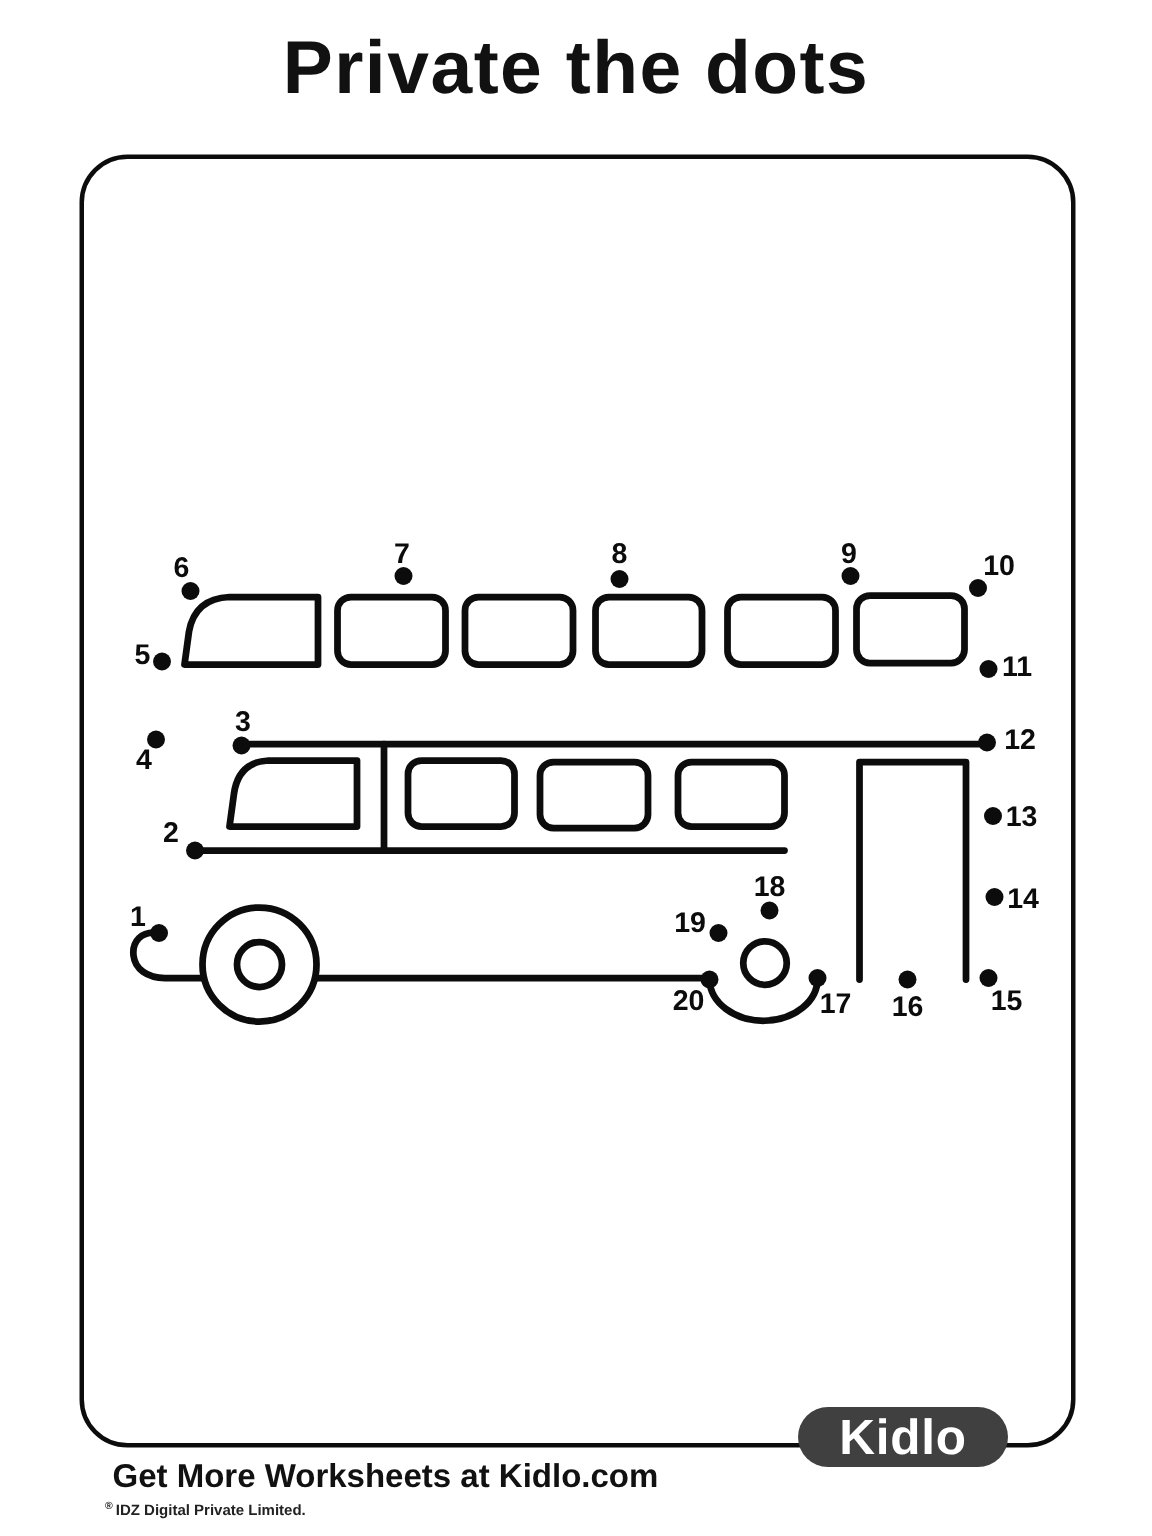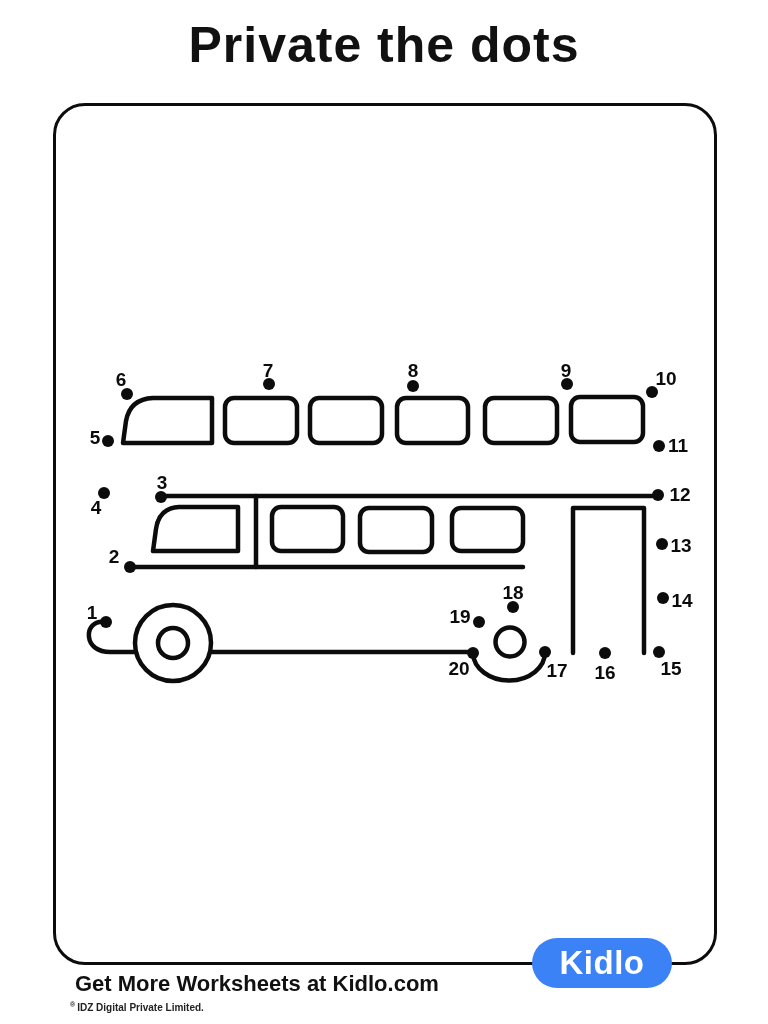--- a/index.html
+++ b/index.html
@@ -21,22 +21,22 @@
     font-family:"Liberation Sans", sans-serif;font-weight:700;
   }
   .footer-msg{
     position:absolute;left:75px;top:971px;font-size:22px;font-weight:700;color:#111;z-index:2;
   }
   .footer-copy{
     position:absolute;left:70px;top:1001px;font-size:10px;font-weight:700;color:#222;z-index:2;
   }
   .footer-copy .tm{font-size:7px;vertical-align:super;margin-right:2px;}
   .logo-pill{
-    position:absolute;left:532px;top:938px;width:140px;height:50px;
-    background:#3b82f6;border-radius:26px;display:flex;align-items:center;
+    position:absolute;left:532px;top:938px;width:140px;height:40px;
+    background:#404040;border-radius:26px;display:flex;align-items:center;
     justify-content:center;z-index:3;
   }
   .logo-pill span{color:#ffffff;font-size:33px;font-weight:700;letter-spacing:.5px;}
 </style>
 </head>
 <body>
 
 <div class="title">Private the dots</div>
 
 <div class="frame"></div>

